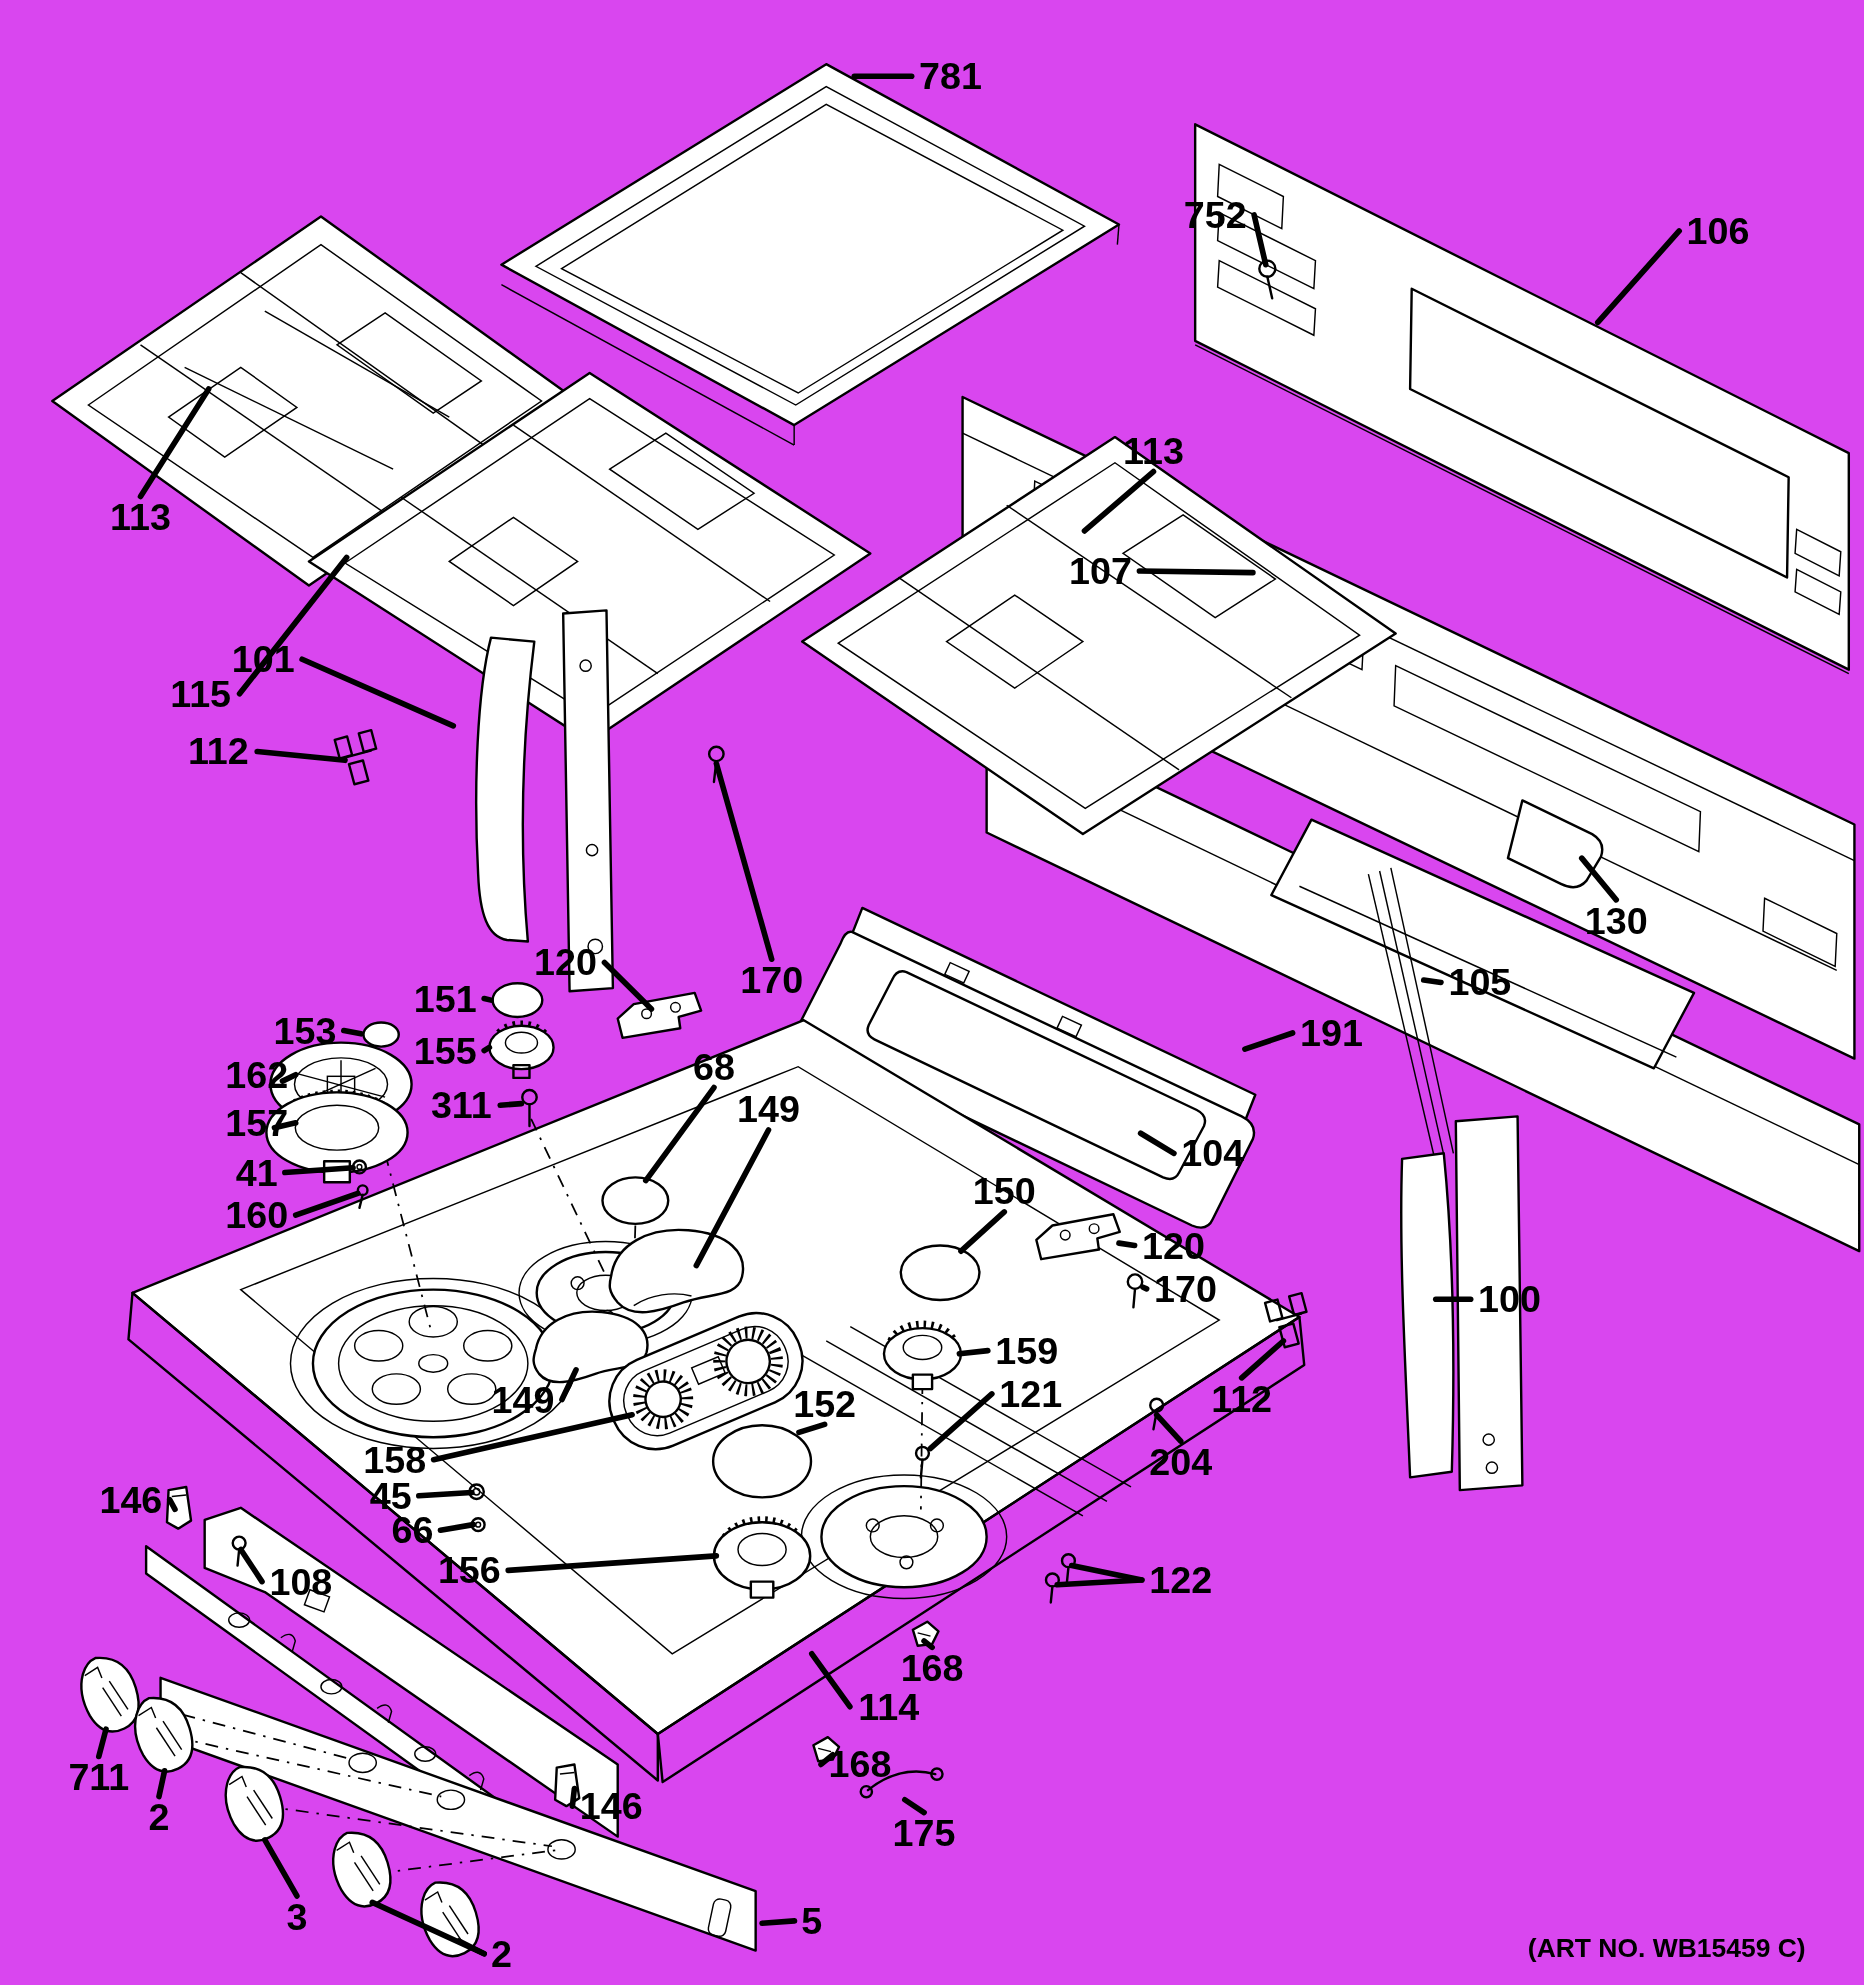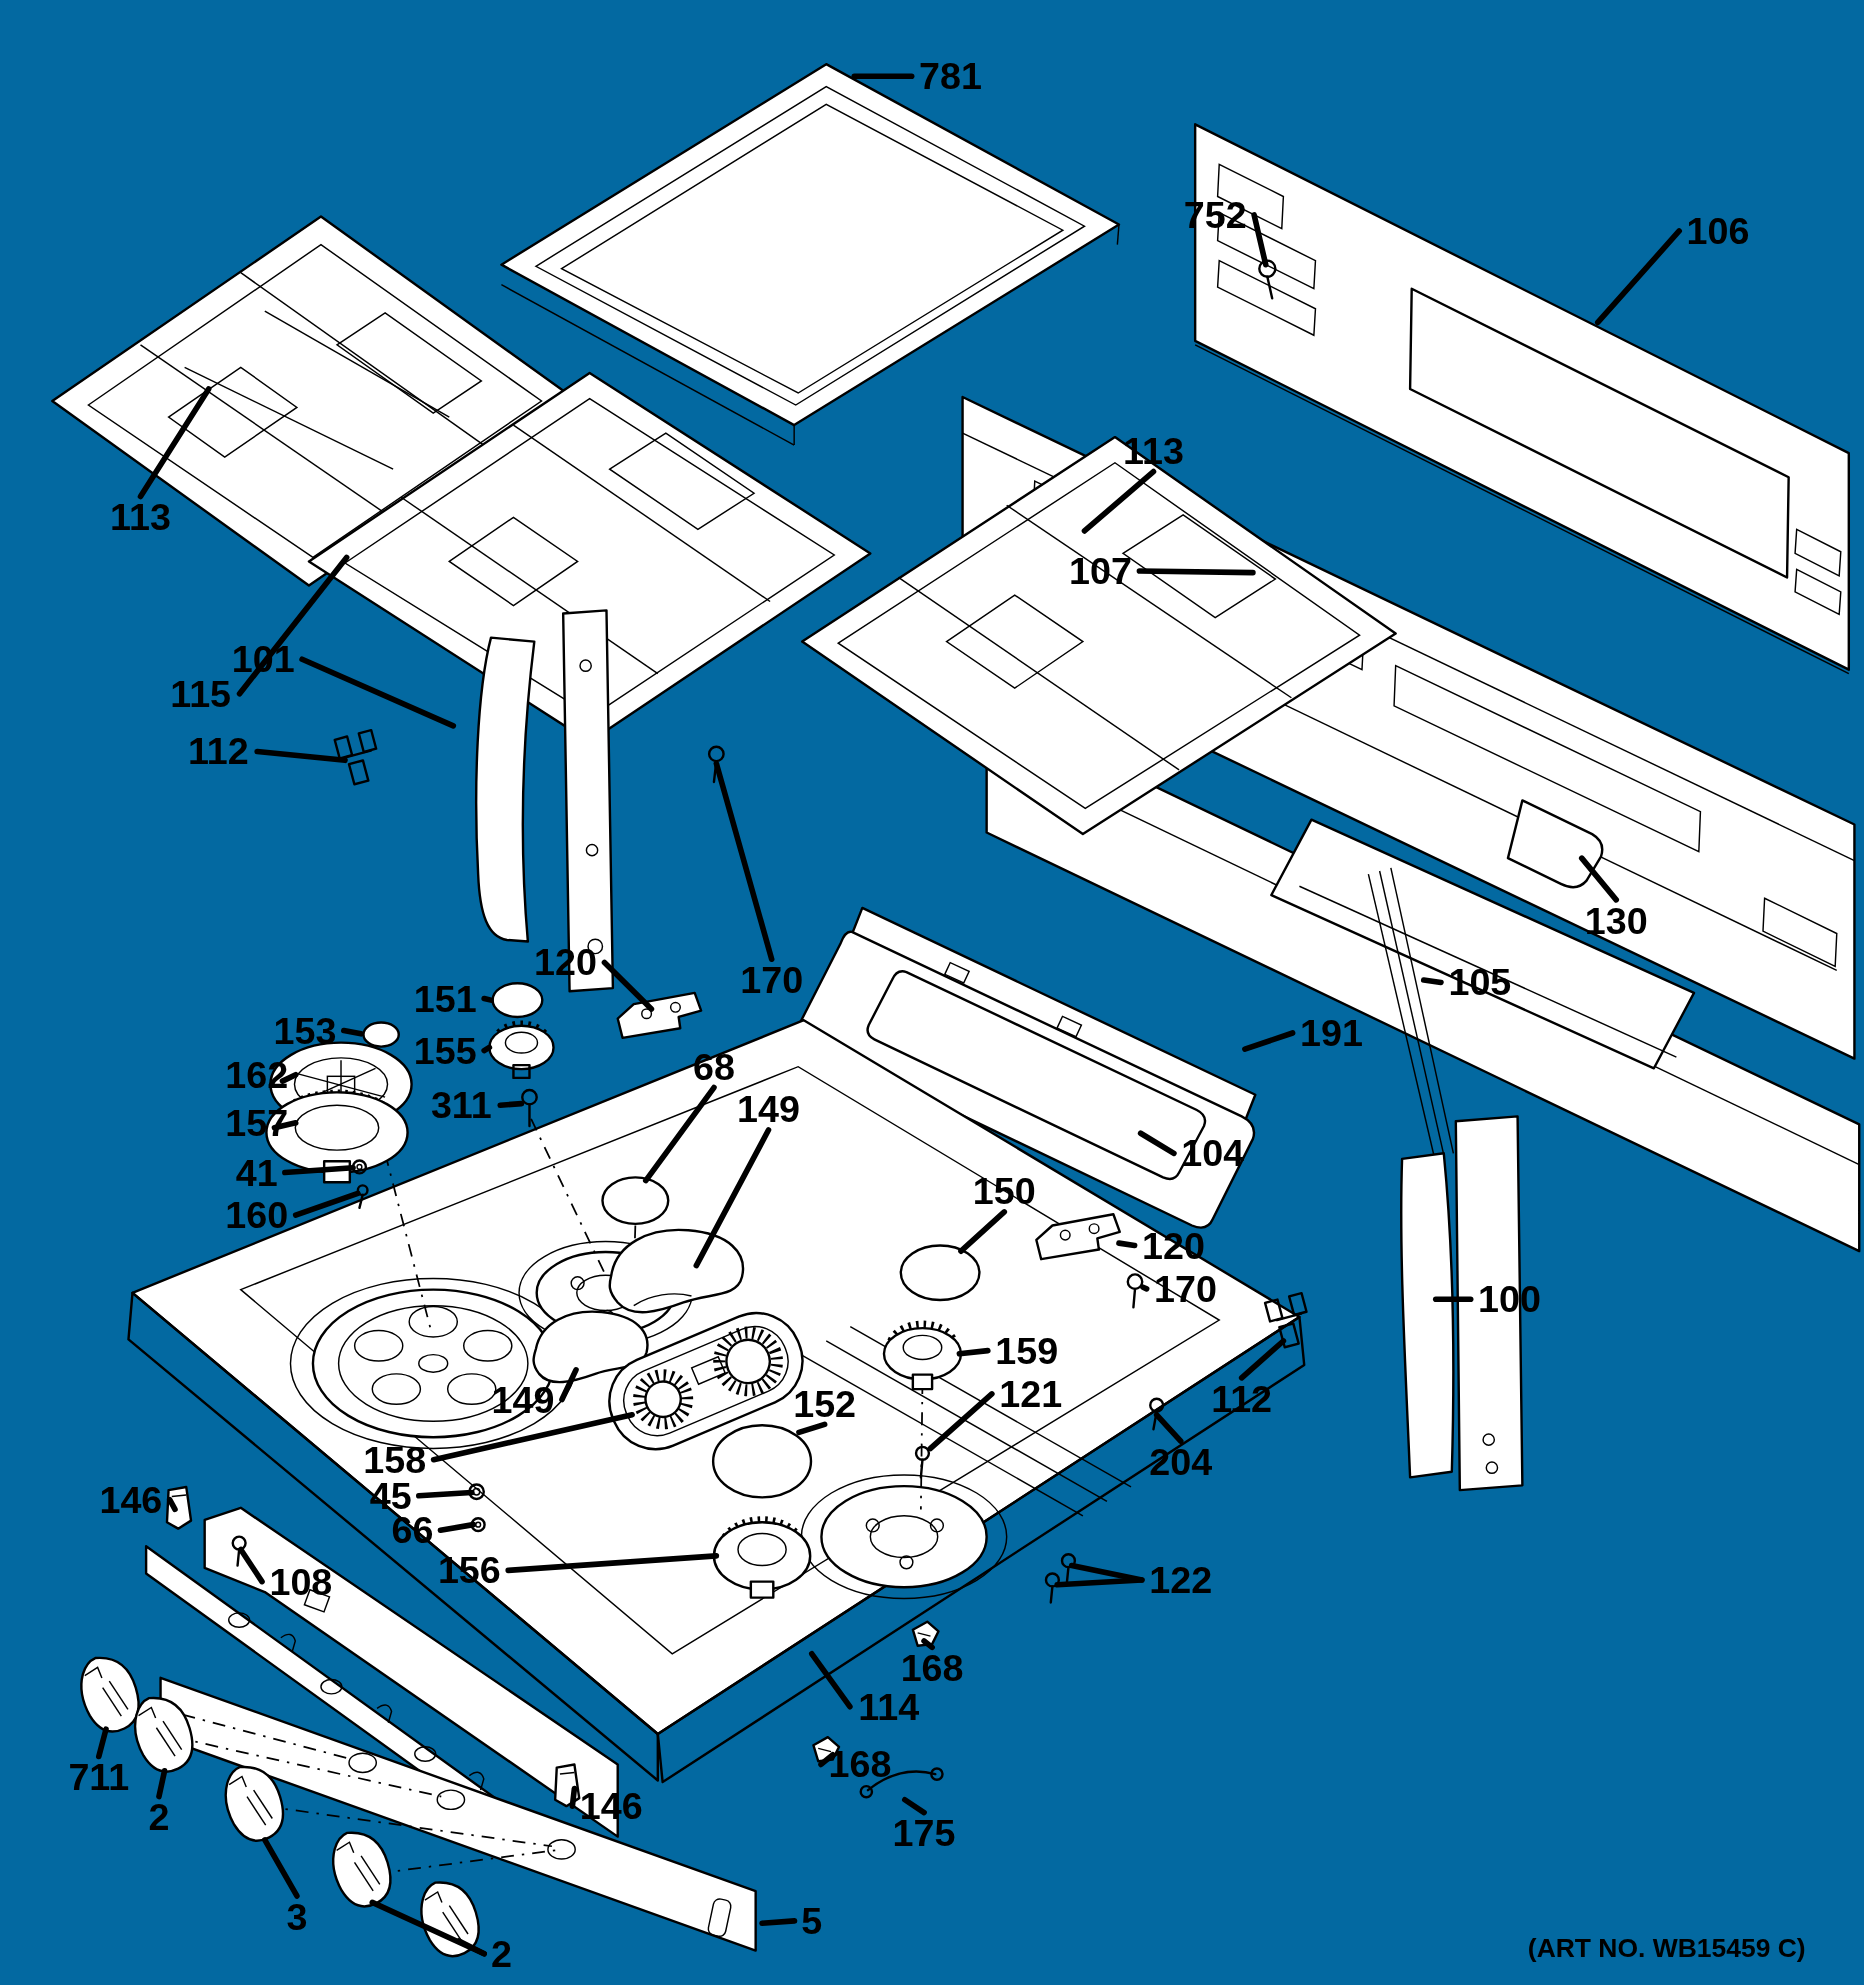--- a/index.html
+++ b/index.html
@@ -1,16 +1,16 @@
 <!DOCTYPE html>
 <html style="font-size:13px"><head>
 <meta charset="utf-8">
 <style>
   html,body{margin:0;padding:0;background:#fff;}
-  #stage{position:relative;width:1865px;height:1985px;background:#0369a1;
+  #stage{position:relative;width:1865px;height:1985px;background:#d946ef;
          font-family:"Liberation Sans",sans-serif;}
   svg{position:absolute;left:0;top:0;}
   .part{stroke:#000;stroke-width:3;fill:none;stroke-linejoin:round;stroke-linecap:round;}
   .partw{stroke:#000;stroke-width:3;fill:#fff;stroke-linejoin:round;}
   .thin{stroke:#000;stroke-width:1.8;fill:none;}
   .teeth{fill:none;stroke:#000;stroke-width:15;stroke-dasharray:3,6;}
   .dash{stroke:#000;stroke-width:2.2;fill:none;stroke-dasharray:16,10,3,10;}
   .callout-line{stroke:#000;stroke-width:7;stroke-linecap:round;}
   .callout-text{font-family:"Liberation Sans",sans-serif;font-weight:bold;font-size:47px;fill:#000;}
   .art-text{font-family:"Liberation Sans",sans-serif;font-weight:bold;font-size:33px;fill:#000;}

